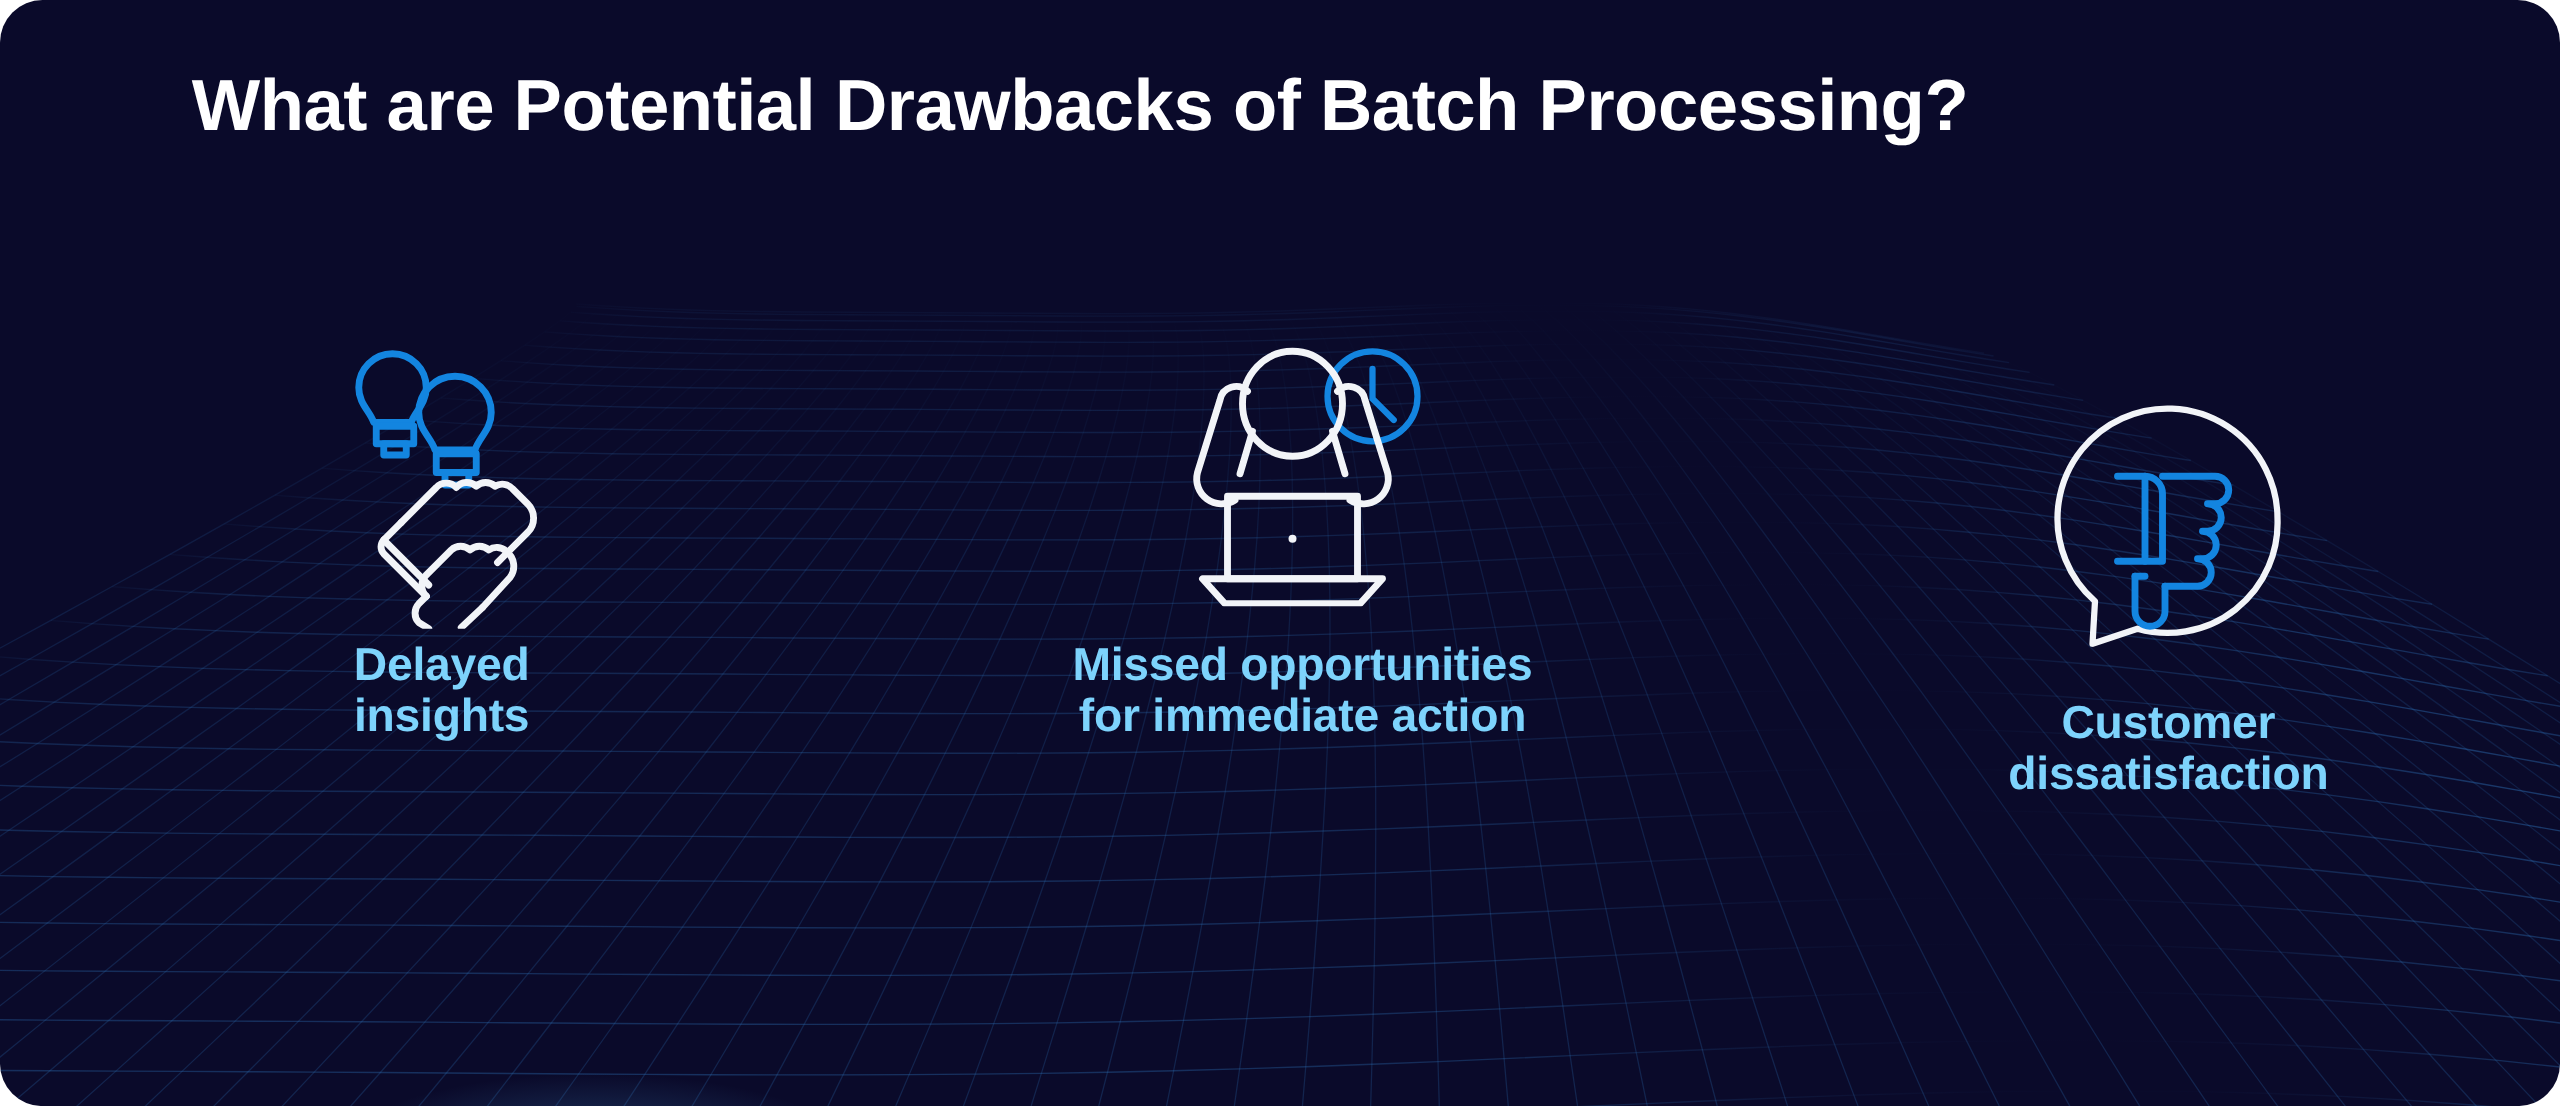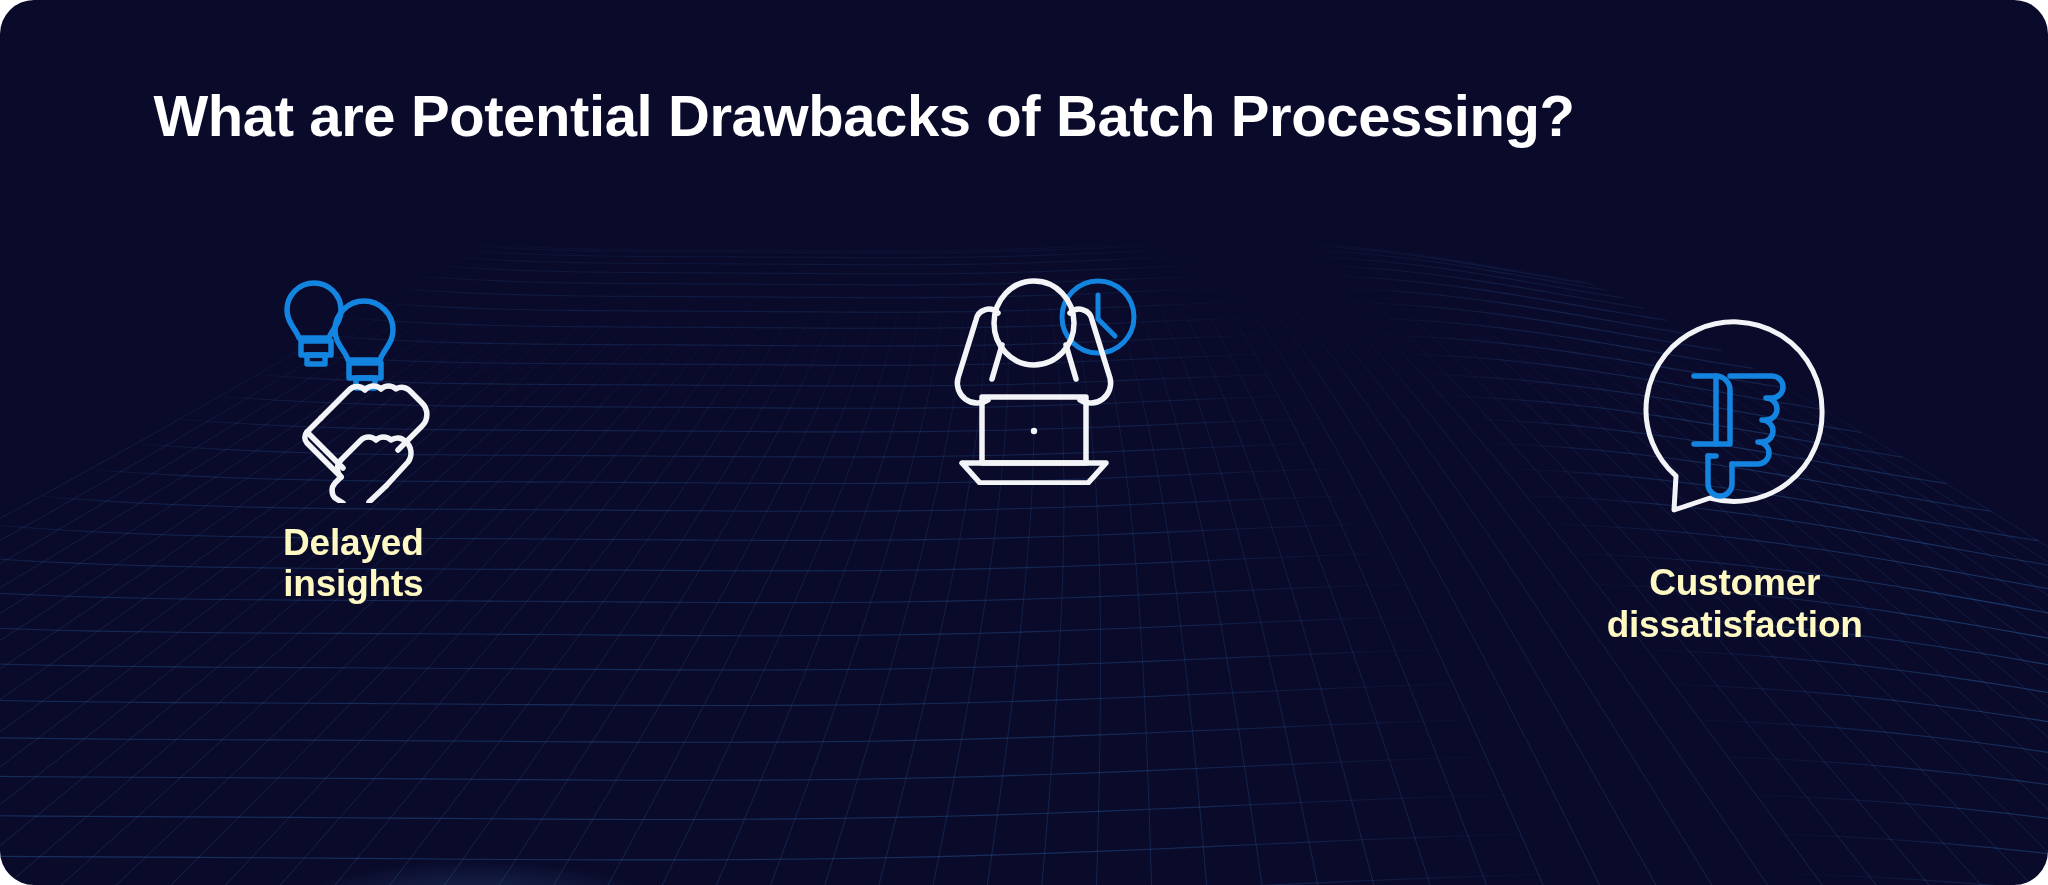--- a/index.html
+++ b/index.html
@@ -28,26 +28,25 @@
     position: absolute;
     inset: 0;
     width: 100%;
     height: 100%;
     pointer-events: none;
   }
 
   
   #title-bar {
     position: absolute;
-    top: 0;
+    top: 12px;
     left: 0;
     width: 1728px;
     height: 230px;
     display: flex;
-    align-items: center;
     justify-content: center;
     z-index: 5;
   }
   #page-title {
     color: #ffffff;
     font-family: "Liberation Sans", sans-serif;
     font-size: 58px;
     font-weight: bold;
     letter-spacing: -0.4px;
     text-align: center;
@@ -70,22 +69,22 @@
     flex-direction: column;
     align-items: center;
   }
   .icon-box {
     height: 250px;
     display: flex;
     align-items: center;
     justify-content: center;
   }
   .item-label {
-    margin-top: 17px;
-    color: #fef9c3;
+    margin-top: 6px;
+    color: #7dd3fc;
     font-family: "Liberation Sans", sans-serif;
     font-size: 37px;
     font-weight: bold;
     line-height: 1.12;
     text-align: center;
     letter-spacing: -0.2px;
     white-space: pre-line;
   }
 
   
@@ -274,20 +273,22 @@
             <path d="M148 38 a13 13 0 0 1 22 7 l18 58 a20 20 0 0 1 -30 22"></path>
             <path d="M80 70 l-10 34"></path>
             <path d="M144 70 l10 34"></path>
 
             <path d="M60 122 l104 0 l0 66 l-104 0 z"></path>
             <path d="M40 188 l144 0 l-18 20 l-108 0 z"></path>
             <circle cx="112" cy="156" r="3.2" fill="#f2f4f8" stroke="none"></circle>
           </g>
         </svg>
       </div>
+      <div class="item-label">Missed opportunities
+for immediate action</div>
     </div>
 
     <div class="column" id="col-2">
       <div class="icon-box">
         <svg class="ico" width="205" height="205" viewBox="0 0 205 205" fill="none">
 
           <path d="M190 92 a88 88 0 1 0 -146 66 l-2 34 l36 -12 a88 88 0 0 0 112 -88 z" stroke="#f2f4f8" stroke-width="5" stroke-linejoin="round" fill="none"></path>
 
           <g stroke="#1385e0" stroke-width="5.5" stroke-linecap="round" stroke-linejoin="round" fill="none">
             <path d="M62 58 l22 0 l0 68 l-22 0"></path>

